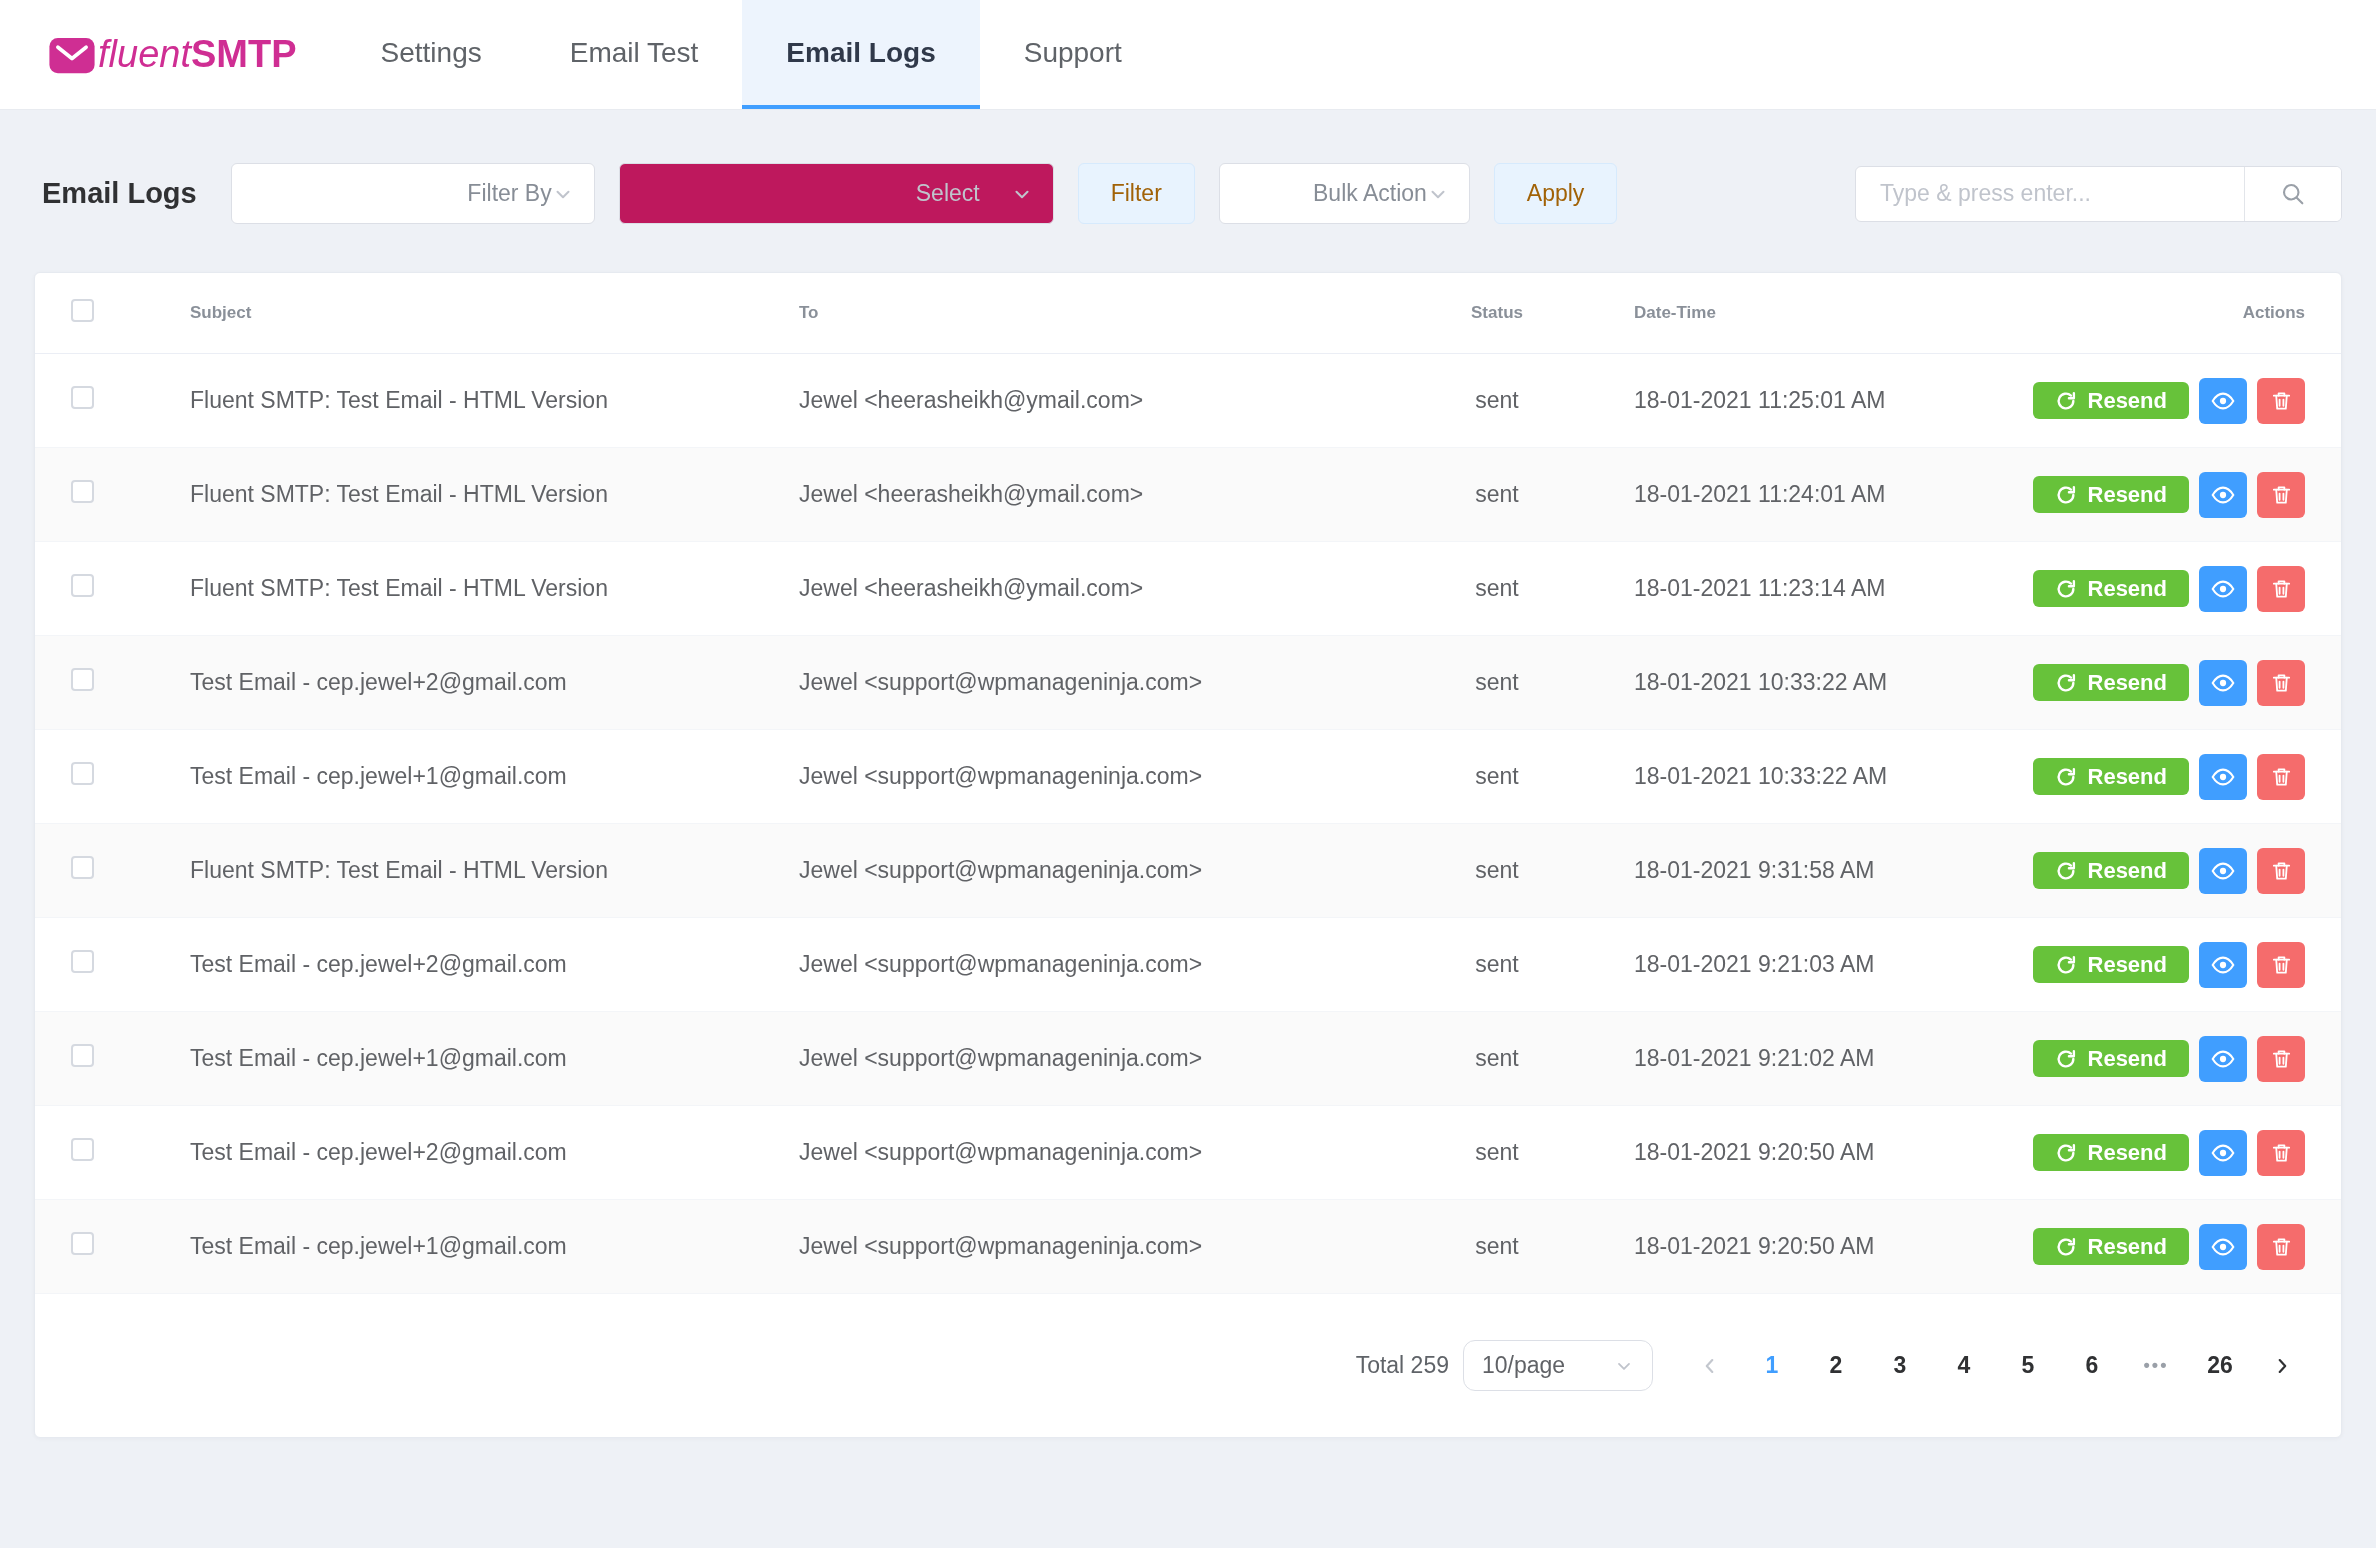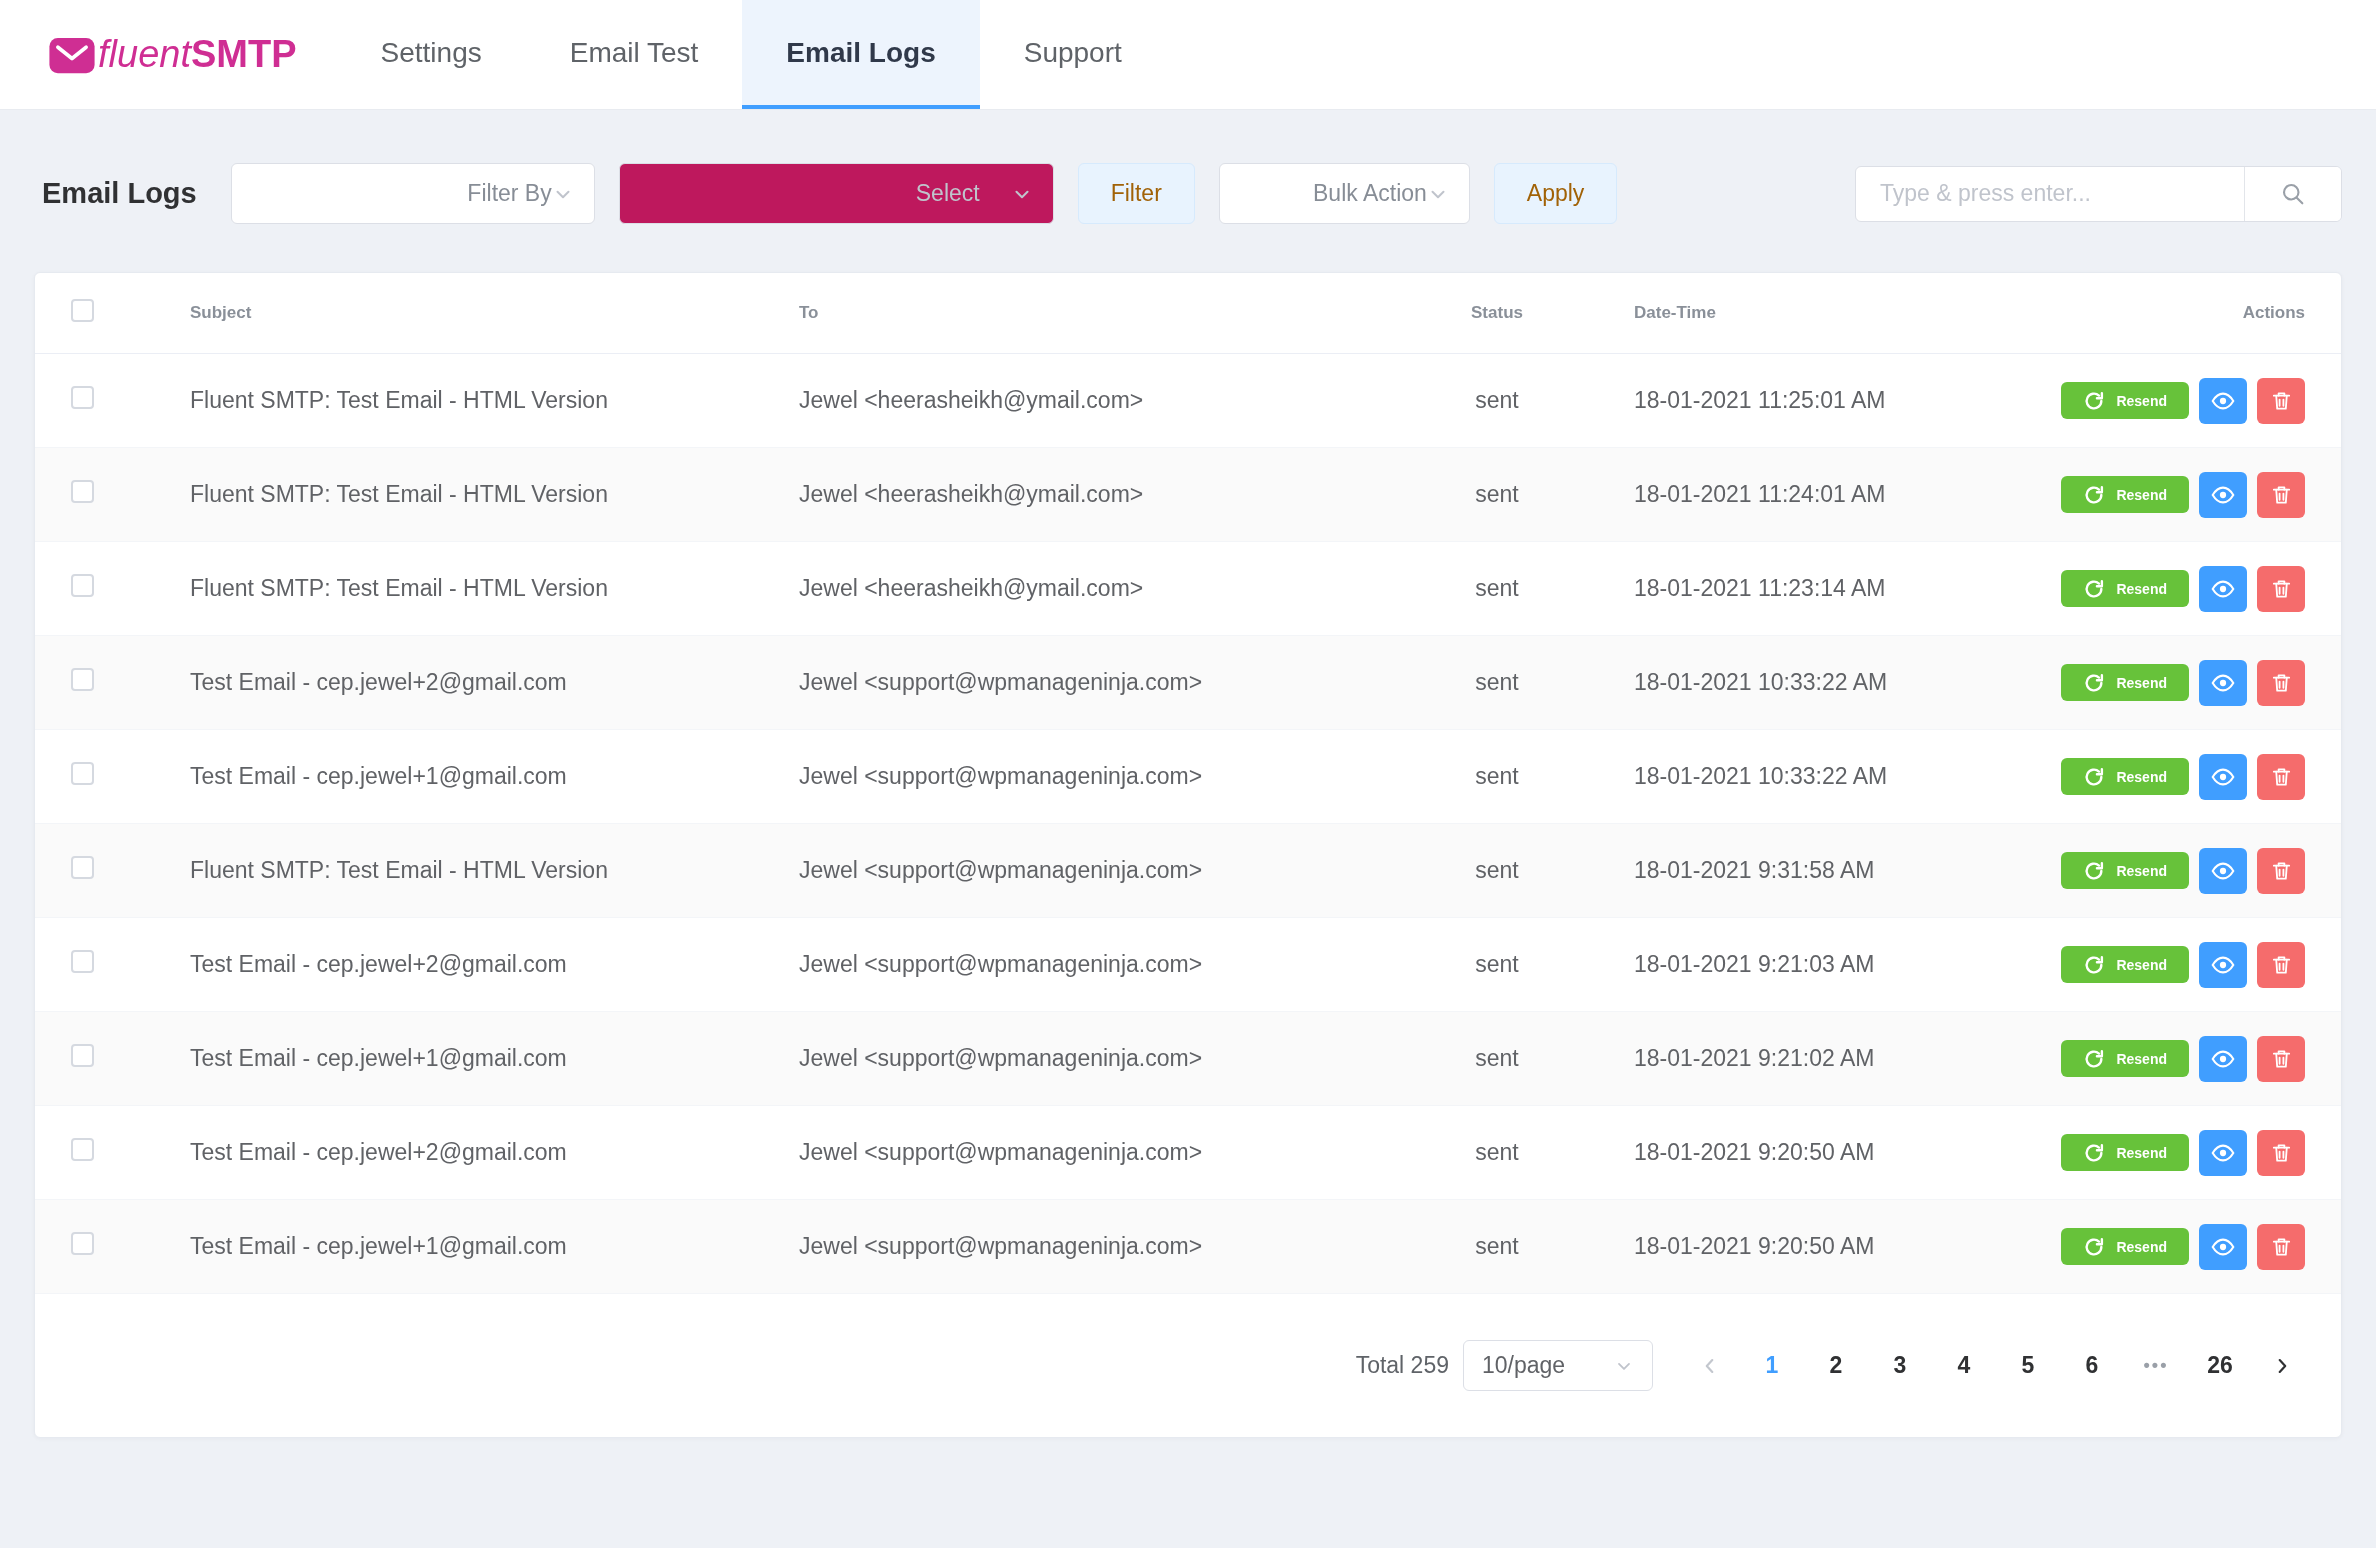--- a/index.html
+++ b/index.html
@@ -99,41 +99,41 @@
   .t-head .c-actions { font-weight: 700; }
 
   .checkbox {
     width: 23px; height: 23px; display: inline-block;
     border: 2px solid #d5d9e0; border-radius: 4px; background: #fff; cursor: pointer;
   }
 
   .btn-resend {
     height: 37px; padding: 0 22px;
     background: #67c23a; border: none; border-radius: 6px;
-    color: #fff; font-size: 14px; font-weight: 700;
+    color: #fff; font-size: 22px; font-weight: 700;
     font-family: "Liberation Sans", sans-serif;
     display: flex; align-items: center; gap: 11px; cursor: pointer; white-space: nowrap;
   }
   .btn-icon {
     width: 48px; height: 46px; border: none; border-radius: 6px;
     display: flex; align-items: center; justify-content: center; cursor: pointer;
   }
   .btn-view { background: #409eff; }
   .btn-delete { background: #f56c6c; }
 
   
   .pagination {
     display: flex; align-items: center; justify-content: flex-end;
     height: 143px; padding: 0 36px; gap: 14px;
     font-size: 23px; color: #5f6368;
   }
   .total { margin-right: 0; }
   .page-size {
     width: 190px; height: 51px;
-    border: 1px solid #dcdfe6; border-radius: 6px; background: #fff;
+    border: 1px solid #dcdfe6; border-radius: 12px; background: #fff;
     display: flex; align-items: center; justify-content: space-between;
     padding: 0 18px; color: #606266; cursor: pointer; margin-right: 20px;
   }
   .pg-arrow {
     width: 46px; height: 46px; background: transparent; border: none;
     display: flex; align-items: center; justify-content: center; cursor: pointer;
   }
   .page-list { display: flex; align-items: center; gap: 14px; }
   .page-btn {
     min-width: 50px; height: 50px; background: transparent; border: none;

